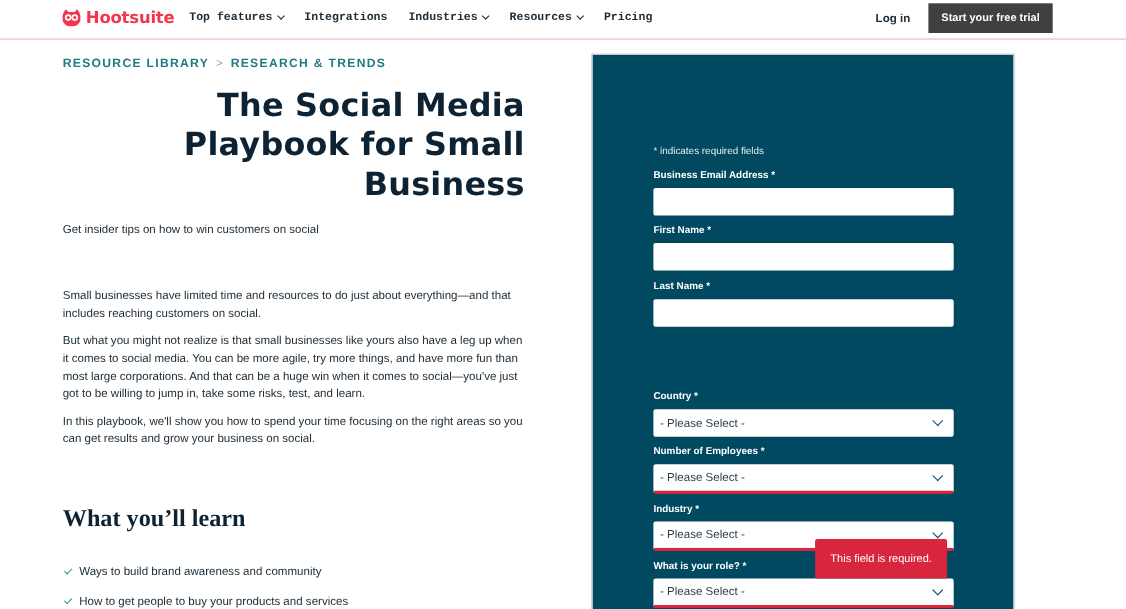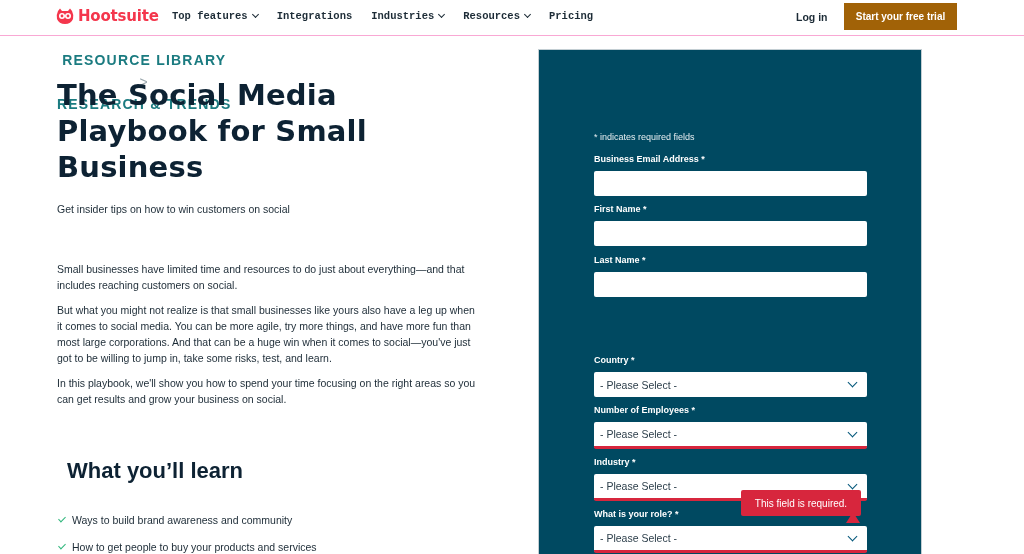--- a/index.html
+++ b/index.html
@@ -8,45 +8,45 @@
 
     
     .nav { position: absolute; left: 0; top: 0; width: 1024px; height: 36px; border-bottom: 1px solid #f9a8d4; background: #fff; }
     .logo { position: absolute; left: 56px; top: 7px; display: flex; align-items: center; gap: 4px; }
     .logo svg { display: block; }
     .logo-text { font-family: "DejaVu Sans", sans-serif; font-weight: bold; font-size: 15px; color: #f4364c; letter-spacing: -0.2px; }
     .nav-menu { position: absolute; left: 172px; top: 10px; display: flex; gap: 0; font-family: Liberation Mono, monospace; }
     .nav-item { font-size: 10.5px; font-weight: bold; color: #1c2b36; display: flex; align-items: center; margin-right: 19px; cursor: pointer; white-space: nowrap; }
     .nav-item .chev { display: inline-block; margin-left: 5px; width: 5px; height: 5px; border-right: 1.2px solid #1c2b36; border-bottom: 1.2px solid #1c2b36; transform: rotate(45deg); margin-top: -3px; }
     .login { position: absolute; left: 796px; top: 11px; font-size: 10.5px; font-weight: bold; color: #1c2b36; cursor: pointer; }
-    .cta { position: absolute; left: 844px; top: 3px; width: 113px; height: 27px; background: #a16207; color: #fff; font-size: 10px; font-weight: bold; display: flex; align-items: center; justify-content: center; cursor: pointer; border: none; }
+    .cta { position: absolute; left: 844px; top: 3px; width: 113px; height: 27px; background: #404040; color: #fff; font-size: 10px; font-weight: bold; display: flex; align-items: center; justify-content: center; cursor: pointer; border: none; }
 
     
-    .breadcrumb { position: absolute; left: 57px; top: 52px; font-size: 14px; font-weight: bold; letter-spacing: 1.2px; color: #1b7b80; display: flex; align-items: center; gap: 6px; flex-direction: column; }
+    .breadcrumb { position: absolute; left: 57px; top: 52px; font-size: 11px; font-weight: bold; letter-spacing: 1.2px; color: #1b7b80; display: flex; align-items: center; gap: 6px; }
     .breadcrumb .sep { color: #9aa7ad; font-weight: normal; }
     .breadcrumb a { color: #1b7b80; text-decoration: none; cursor: pointer; }
-    .title { position: absolute; left: 57px; top: 77px; width: 420px; font-family: "DejaVu Sans", sans-serif; font-weight: bold; font-size: 29px; line-height: 36px; color: #0d2233; letter-spacing: 0.2px; }
+    .title { position: absolute; left: 57px; top: 77px; width: 420px; font-family: "DejaVu Sans", sans-serif; font-weight: bold; font-size: 29px; line-height: 36px; color: #0d2233; letter-spacing: 0.2px; text-align: right; }
     .subtitle { position: absolute; left: 57px; top: 203px; font-size: 10.5px; color: #1c2b36; }
     .body-text { position: absolute; left: 57px; top: 261px; width: 420px; font-size: 10.5px; line-height: 16px; color: #1c2b36; }
     .body-text p { margin-bottom: 9px; }
-    .h2 { position: absolute; left: 67px; top: 458px; font-family: Liberation Sans, sans-serif; font-weight: bold; font-size: 22px; color: #0d2233; }
+    .h2 { position: absolute; left: 57px; top: 458px; font-family: Liberation Serif, serif; font-weight: bold; font-size: 22px; color: #0d2233; }
     .learn-list { position: absolute; left: 57px; top: 513px; list-style: none; }
     .learn-list li { font-size: 10.5px; color: #1c2b36; display: flex; align-items: center; height: 14px; margin-bottom: 13px; }
     .check { display: inline-block; width: 4px; height: 7px; border-right: 1.6px solid #2fb67c; border-bottom: 1.6px solid #2fb67c; transform: rotate(45deg); margin: -3px 8px 0 3px; }
 
     
     .panel { position: absolute; left: 538px; top: 49px; width: 384px; height: 510px; background: #004961; border: 1px solid #c3ced3; }
     .req-note { position: absolute; left: 55px; top: 82px; font-size: 9px; color: #e6eef1; }
     .field { position: absolute; left: 55px; width: 273px; }
     .field label { display: block; font-size: 9px; font-weight: bold; color: #ffffff; margin-bottom: 5px; height: 12px; }
     .field input { display: block; width: 273px; height: 25px; border: none; border-radius: 2px; background: #fff; outline: none; padding: 0 6px; font-size: 10px; }
     .select { position: relative; width: 273px; height: 25px; background: #fff; border-radius: 2px; display: flex; align-items: center; padding: 0 6px; font-size: 10.5px; color: #2c3e4a; cursor: pointer; }
     .select.error { border-bottom: 3px solid #d7263d; height: 27px; }
     .select .dd { position: absolute; right: 11px; top: 7px; width: 7px; height: 7px; border-right: 1.6px solid #00567a; border-bottom: 1.6px solid #00567a; transform: rotate(45deg); }
-    .tooltip { position: absolute; left: 741px; top: 490px; width: 120px; height: 26px; background: #d7263d; color: #fff; font-size: 10px; display: flex; align-items: center; justify-content: center; border-radius: 2px; }
+    .tooltip { position: absolute; left: 741px; top: 490px; width: 120px; height: 36px; background: #d7263d; color: #fff; font-size: 10px; display: flex; align-items: center; justify-content: center; border-radius: 2px; }
     .tooltip-arrow { position: absolute; left: 846px; top: 512px; width: 0; height: 0; border-left: 7px solid transparent; border-right: 7px solid transparent; border-bottom: 11px solid #d7263d; }
   </style>
 </head>
 <body>
 
 <header class="nav">
   <div class="logo">
     <svg width="18" height="16" viewBox="0 0 18 16">
       <path d="M2 3 L4 0.5 L6 3 L12 3 L14 0.5 L16 3 Q18 7 17 11 Q15 16 9 16 Q3 16 1 11 Q0 7 2 3Z" fill="#f4364c"></path>
       <circle cx="6" cy="8" r="3" fill="#fff"></circle>

